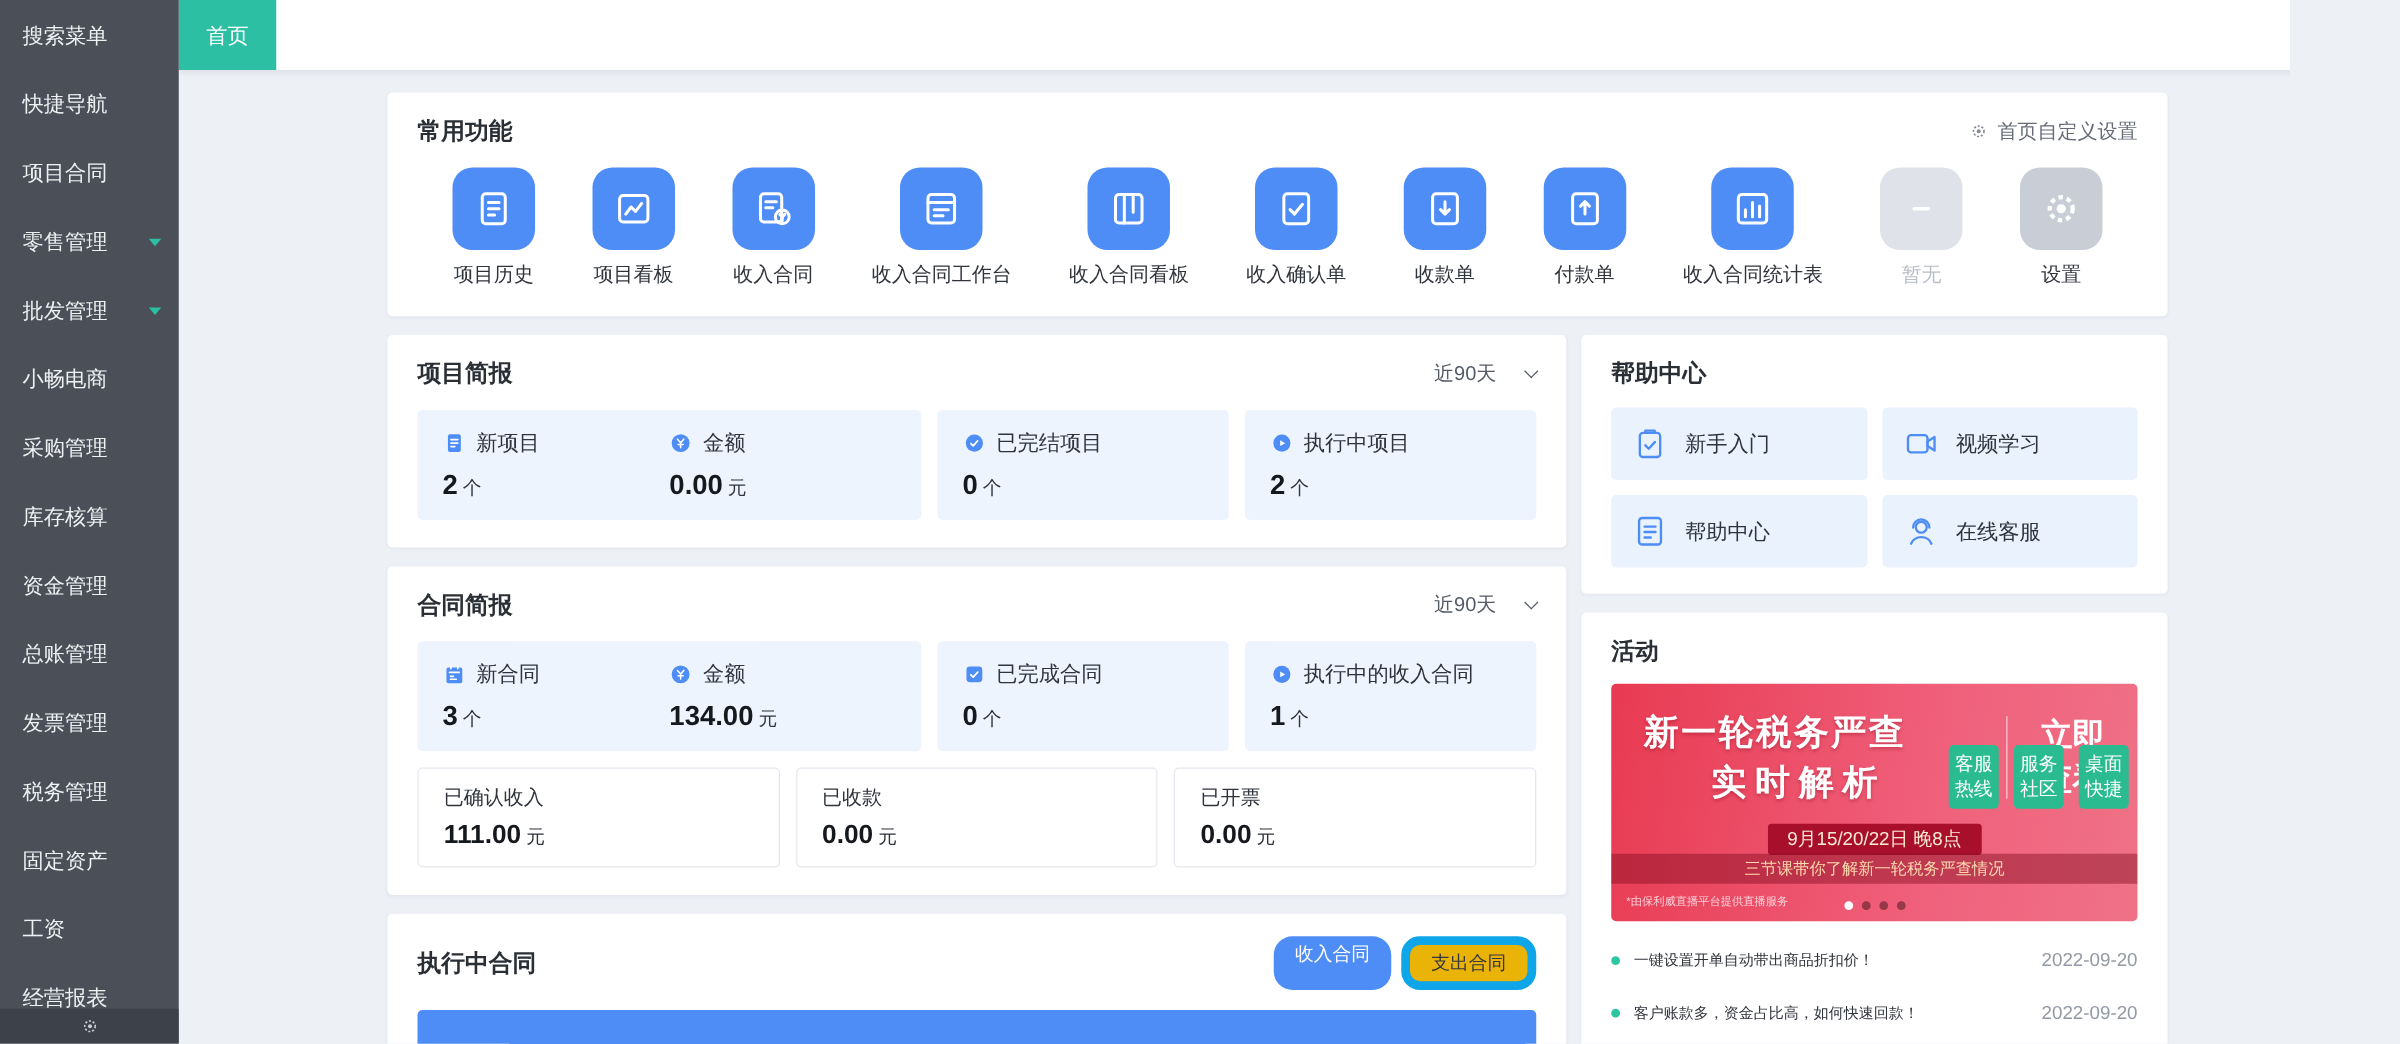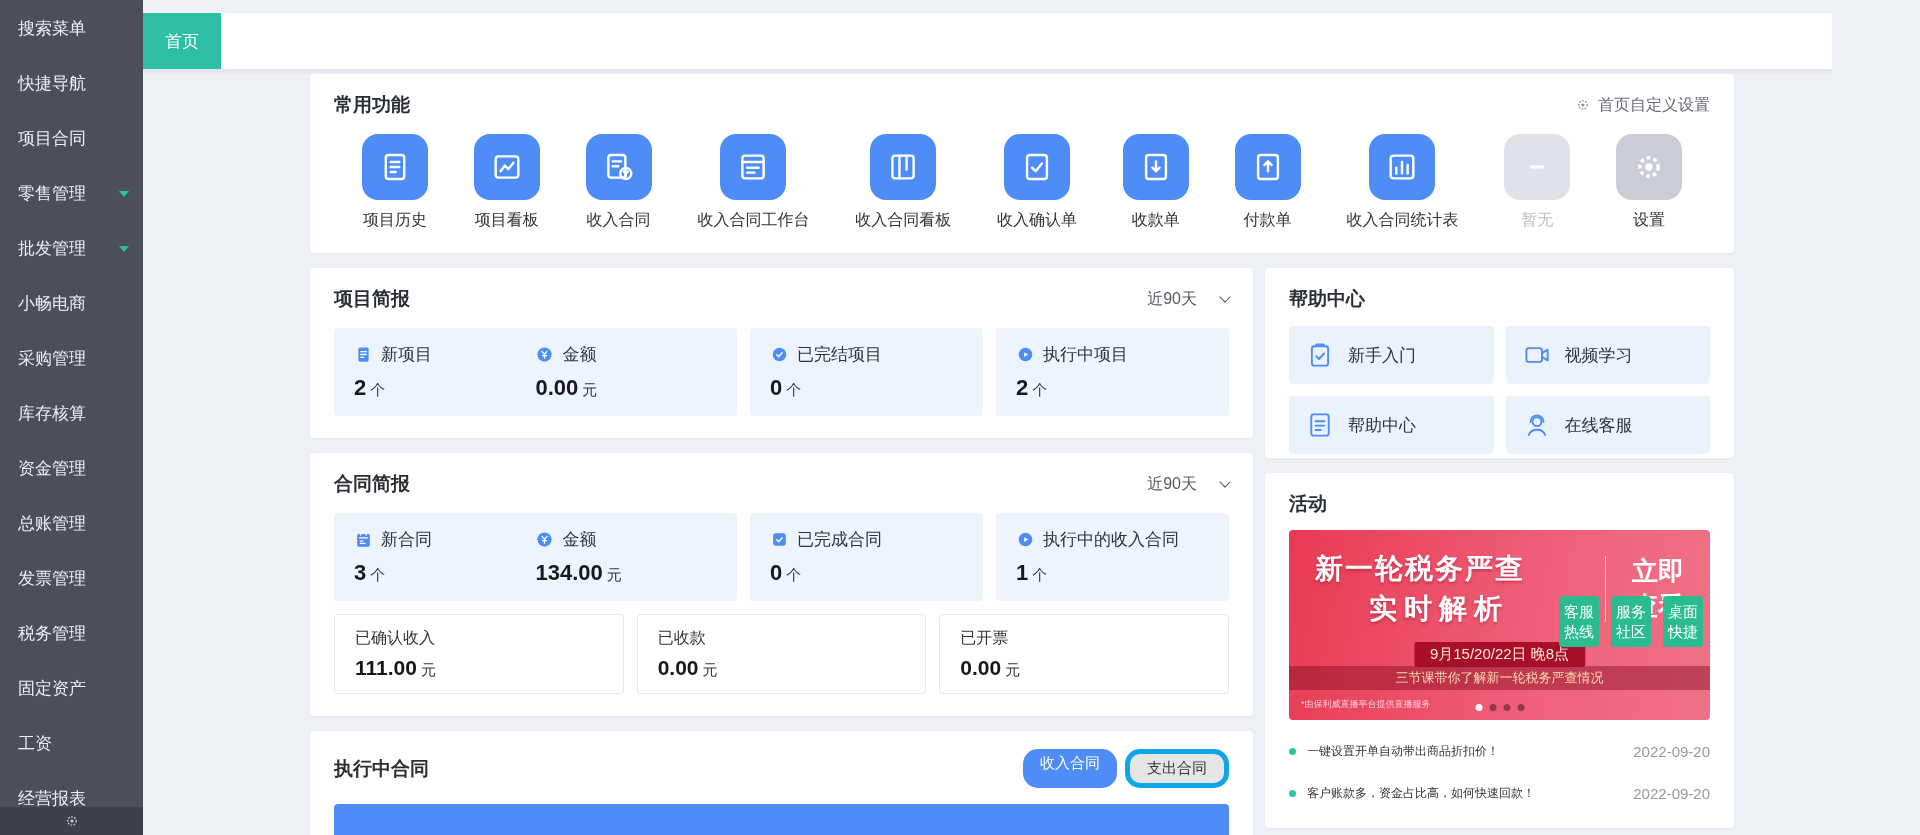--- a/index.html
+++ b/index.html
@@ -8,21 +8,21 @@
   .app{position:relative;width:1832px;height:835px;overflow:hidden}
 
   
   .sidebar{position:absolute;left:0;top:0;width:143px;height:835px;background:#4a4f58;z-index:5;overflow:hidden}
   .side-item{height:55px;display:flex;align-items:center;padding:0 14px 0 18px;color:#eef0f2;font-size:17px;cursor:pointer}
   .side-item.first{height:56px}
   .tri{margin-left:auto;width:0;height:0;border-left:5px solid transparent;border-right:5px solid transparent;border-top:6px solid #2cbfa4}
   .side-footer{position:absolute;bottom:0;left:0;width:143px;height:28px;background:#3c414a;display:flex;align-items:center;justify-content:center;cursor:pointer}
 
   
-  .topbar{position:absolute;left:143px;top:13px;width:1777px;height:56px;background:#fff;box-shadow:0 2px 5px rgba(20,30,60,.08);display:flex;align-items:center;z-index:4}
+  .topbar{position:absolute;left:143px;top:0;width:1777px;height:56px;background:#fff;box-shadow:0 2px 5px rgba(20,30,60,.08);display:flex;align-items:center;z-index:4}
   .tab-home{width:78px;height:56px;background:#2cbfa4;color:#fff;font-size:17px;display:flex;align-items:center;justify-content:center;cursor:pointer}
   .fs-icon{margin-left:auto;margin-right:20px;cursor:pointer;display:flex}
 
   
   .main{position:absolute;left:143px;top:56px;width:1777px;height:779px;overflow:hidden;padding:18px 0 0 167px}
   .card{background:#fff;border-radius:4px;box-shadow:0 1px 3px rgba(30,40,80,.05)}
   .card-head{display:flex;align-items:center}
   .card-title{font-size:19px;font-weight:bold;color:#2a2e35}
 
   .quick{width:1424px;padding:18px 24px 22px}
@@ -54,24 +54,24 @@
   .totals{display:flex;gap:13px;margin-top:13px}
   .total-box{flex:1;border:1px solid #e3e7ee;border-radius:4px;padding:13px 20px}
   .total-label{font-size:16px;color:#2f343c}
   .total-val{margin-top:7px;font-size:15px;color:#2f343c}
   .total-val b{font-size:21px;color:#15181d;margin-right:4px}
 
   .exec{padding:18px 24px}
   .pills{margin-left:auto;display:flex;gap:8px}
   .pill{font-size:15px;padding:5px 17px;border-radius:15px;cursor:pointer;white-space:nowrap}
   .pill.active{background:#4e8df5;color:#fff}
-  .pill.ghost{background:#e5e5e5;border:5px solid #0ea5e9;color:#33373e}
+  .pill.ghost{background:#eab308;border:7px solid #0ea5e9;color:#33373e}
   .table-head-sliver{margin-top:16px;height:44px;background:#4e8df5;border-radius:4px 4px 0 0}
 
-  .help{padding:18px 24px 4px}
+  .help{padding:18px 24px 21px}
   .help-grid{margin-top:14px;display:grid;grid-template-columns:1fr 1fr;gap:12px}
   .help-cell{height:58px;background:#e9f2fd;border-radius:4px;display:flex;align-items:center;gap:13px;padding:0 16px;font-size:17px;color:#2f343c;cursor:pointer;white-space:nowrap}
 
   .activity{padding:18px 24px 14px}
   .banner{position:relative;margin-top:13px;height:190px;border-radius:4px;overflow:hidden;background:linear-gradient(100deg,#e83a52,#f0607b 60%,#ef7287);cursor:pointer}
   .b-line1{position:absolute;top:20px;left:26px;font-size:28px;font-weight:bold;color:#fff;letter-spacing:2px;text-shadow:0 2px 3px rgba(120,0,20,.35)}
   .b-line2{position:absolute;top:60px;left:80px;font-size:28px;font-weight:bold;color:#fff;letter-spacing:7px;text-shadow:0 2px 3px rgba(120,0,20,.35)}
   .b-divider{position:absolute;right:104px;top:26px;height:66px;width:1px;background:rgba(255,255,255,.65)}
   .b-cta{position:absolute;right:26px;top:24px;width:2em;font-size:26px;font-weight:bold;color:#fff;line-height:1.35;text-align:center;word-break:break-all}
   .b-schedule{position:absolute;left:50%;transform:translateX(-50%);top:112px;background:#a80f2b;color:#ffe9d2;font-size:15px;padding:3px 16px;border-radius:3px;white-space:nowrap}

